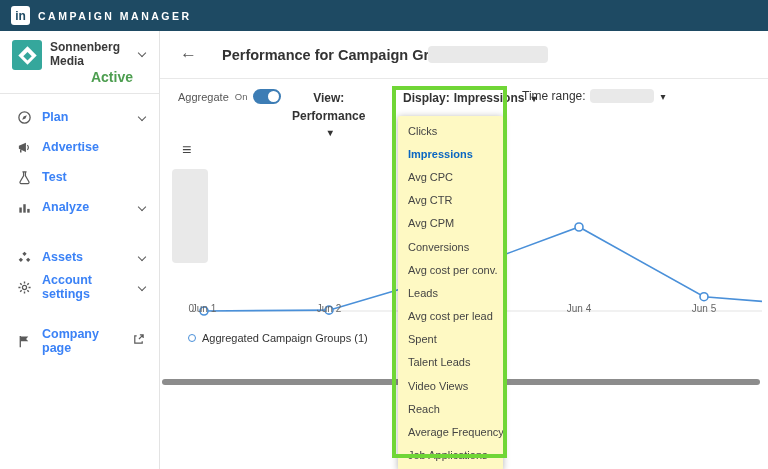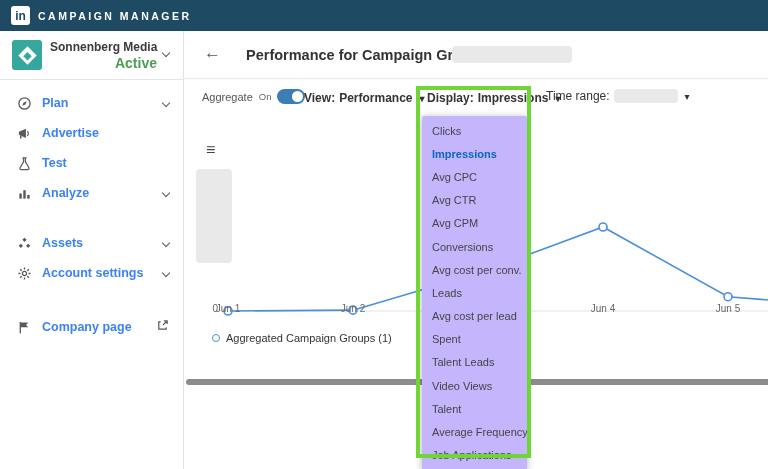--- a/index.html
+++ b/index.html
@@ -7,21 +7,21 @@
   .page { width:768px; height:469px; position:relative; overflow:hidden; background:#fff; }
 
   
   .topbar { height:31px; background:#1e4a63; display:flex; align-items:center; padding-left:11px; gap:8px; }
   .li-logo { width:19px; height:19px; background:#fff; border-radius:3px; display:flex; align-items:center; justify-content:center;
              font-weight:bold; font-size:12px; color:#1e4a63; }
   .brand { color:#fff; font-size:10.5px; font-weight:700; letter-spacing:2.5px; }
 
   
   .content { display:flex; height:438px; }
-  .sidebar { width:184px; background:#fff; border-right:1px solid #e3e3e3; }
+  .sidebar { width:160px; background:#fff; border-right:1px solid #e3e3e3; }
   .main { flex:1; position:relative; background:#fff; }
 
   
   .account { display:flex; align-items:flex-start; padding:9px 10px 8px 12px; border-bottom:1px solid #e6e6e6; cursor:pointer; }
   .acct-logo { width:30px; height:30px; background:#35a79c; border-radius:3px; display:flex; align-items:center; justify-content:center; flex:0 0 auto; }
   .d1 { width:13px; height:13px; background:#fff; transform:rotate(45deg); display:flex; align-items:center; justify-content:center; }
   .d2 { width:6px; height:6px; background:#35a79c; }
   .acct-text { margin-left:8px; flex:1; }
   .acct-name { font-size:12px; font-weight:700; color:#3a3a3a; line-height:14px; }
   .acct-status { font-size:14px; font-weight:700; color:#4d9e50; text-align:right; padding-right:6px; margin-top:1px; }
@@ -43,41 +43,41 @@
   .red-title { position:absolute; left:268px; top:15px; width:120px; height:17px; }
 
   
   .tb { position:absolute; z-index:5; display:inline-flex; align-items:center; }
   .agg { left:18px; top:58px; gap:6px; }
   .agg-label { font-size:11px; color:#555; }
   .agg-state { font-size:9.5px; color:#666; }
   .toggle { width:28px; height:15px; border-radius:8px; background:#3d7db5; position:relative; cursor:pointer; }
   .toggle .knob { position:absolute; right:2px; top:2px; width:11px; height:11px; background:#fff; border-radius:50%; }
   .drop-btn { font-size:12px; font-weight:700; color:#333; cursor:pointer; gap:4px; }
-  .view-btn { left:120px; top:60px; }
+  .view-btn { left:132px; top:60px;flex-direction:column; }
   .display-btn { left:243px; top:60px; }
   .caret { font-size:10px; color:#333; margin-left:3px; }
   .time-btn { left:362px; top:58px; cursor:pointer; gap:4px; }
   .time-label { font-size:12px; color:#333; }
   .red-time { width:64px; height:14px; }
 
   
   .hamburger { position:absolute; left:22px; top:110px; font-size:16px; color:#444; cursor:pointer; z-index:5; }
   .red-yaxis { position:absolute; left:12px; top:138px; width:36px; height:94px; z-index:2; }
   .chart-svg { position:absolute; left:0; top:84px; width:602px; height:216px; z-index:1; }
   .x-ticks { position:absolute; left:0; top:84px; width:602px; height:230px; pointer-events:none; z-index:1; }
   .x-tick { position:absolute; top:188px; width:34px; text-align:center; font-size:10px; color:#666; }
   .y-zero { position:absolute; left:22px; top:272px; font-size:10px; color:#666; width:12px; text-align:right; z-index:1; }
   .legend { position:absolute; left:28px; top:301px; display:flex; align-items:center; gap:6px; z-index:1; }
   .legend-marker { width:8px; height:8px; border:1.6px solid #4a90d9; border-radius:50%; background:#fff; }
   .legend-text { font-size:11px; color:#333; }
   .hscroll { position:absolute; left:2px; top:348px; width:598px; height:6px; background:#8c8c8c; border-radius:3px; cursor:grab; z-index:4; }
 
   
-  .dd-panel { position:absolute; left:238px; top:85px; width:105px; background:#c4b5fd; box-shadow:0 1px 7px rgba(0,0,0,.3);
+  .dd-panel { position:absolute; left:238px; top:85px; width:105px; background:#fef9c3; box-shadow:0 1px 7px rgba(0,0,0,.3);
               border-radius:2px; padding:3px 0; z-index:20; }
   .dd-item { font-size:11px; color:#444; padding:5.6px 10px; cursor:pointer; white-space:nowrap; }
   .dd-item.selected { color:#0a66c2; font-weight:700; }
 
   
   .green-box { position:absolute; left:232px; top:55px; width:115px; height:372px; border:4px solid #70d636; z-index:30; pointer-events:none; }
 </style>
 </head>
 <body>
 
@@ -250,21 +250,21 @@
           <div class="dd-item">Avg CPC</div>
           <div class="dd-item">Avg CTR</div>
           <div class="dd-item">Avg CPM</div>
           <div class="dd-item">Conversions</div>
           <div class="dd-item">Avg cost per conv.</div>
           <div class="dd-item">Leads</div>
           <div class="dd-item">Avg cost per lead</div>
           <div class="dd-item">Spent</div>
           <div class="dd-item">Talent Leads</div>
           <div class="dd-item">Video Views</div>
-          <div class="dd-item">Talent</div>
+          <div class="dd-item">Reach</div>
           <div class="dd-item">Average Frequency</div>
           <div class="dd-item">Job Applications</div>
         </div>
 
       <div class="green-box"></div>
     </main>
   </div>
 </div>
 
 </body></html>

